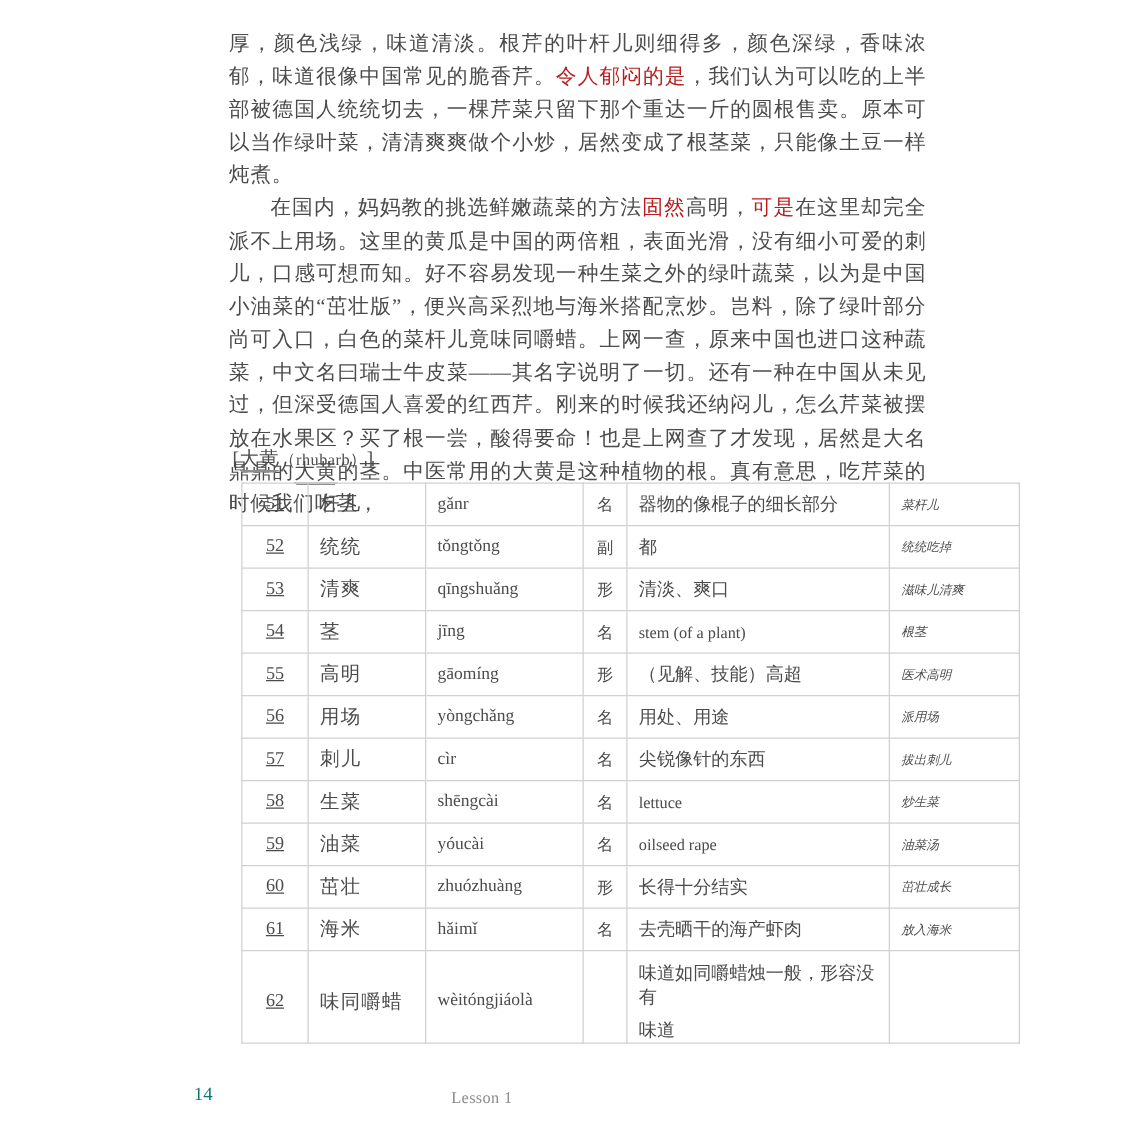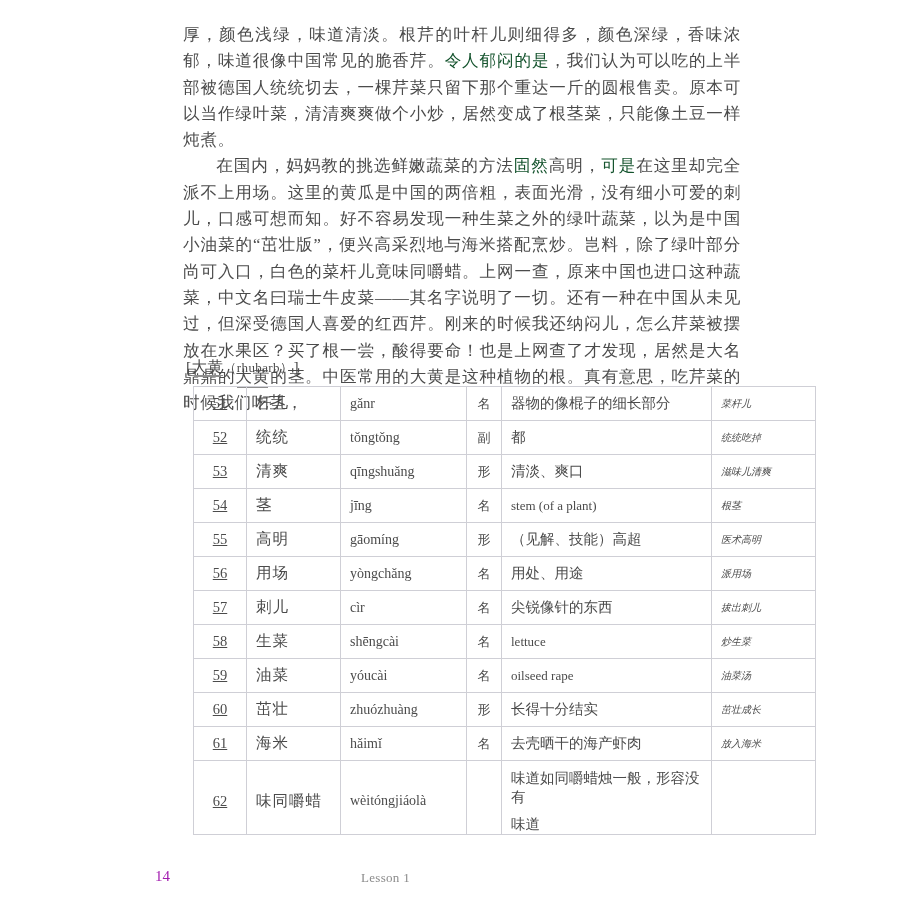--- a/index.html
+++ b/index.html
@@ -30,21 +30,21 @@
     font-family: "Liberation Serif", "DejaVu Serif", serif;
     font-size: 16.6px;
     line-height: 26.3px;
     color: #4b4b4b;
     text-align: justify;
     text-justify: inter-character;
     letter-spacing: 0.6px;
   }
   .para.indent { text-indent: 2em; }
 
-  .grn { color: #14532d; margin-top: 20px; }
+  .grn { color: #b91c1c; margin-top: 20px; }
   .dots {
     
     text-decoration: none;
     background-image: radial-gradient(circle, #9a9a9a 0.9px, rgba(0,0,0,0) 1.1px);
     background-size: 1em 1em;
     background-repeat: repeat-x;
     background-position: 0 bottom;
     padding-bottom: 1px;
   }
   .wavy {
@@ -98,21 +98,21 @@
   .c-def.latin, .c-ex.latin { font-size: 13px; }
   .two-line { height: 66px !important; vertical-align: top; padding-top: 7px !important; }
   .two-line .l2 { display: block; margin-top: 8px; }
 
   
   #footer-page {
     position: absolute;
     left: 155px;
     top: 868px;
     font-size: 15px;
-    color: #a21caf;
+    color: #0f766e;
   }
   #footer-lesson {
     position: absolute;
     left: 361px;
     top: 870px;
     font-size: 13px;
     color: #8b8b8b;
     letter-spacing: 0.3px;
   }
 </style>

